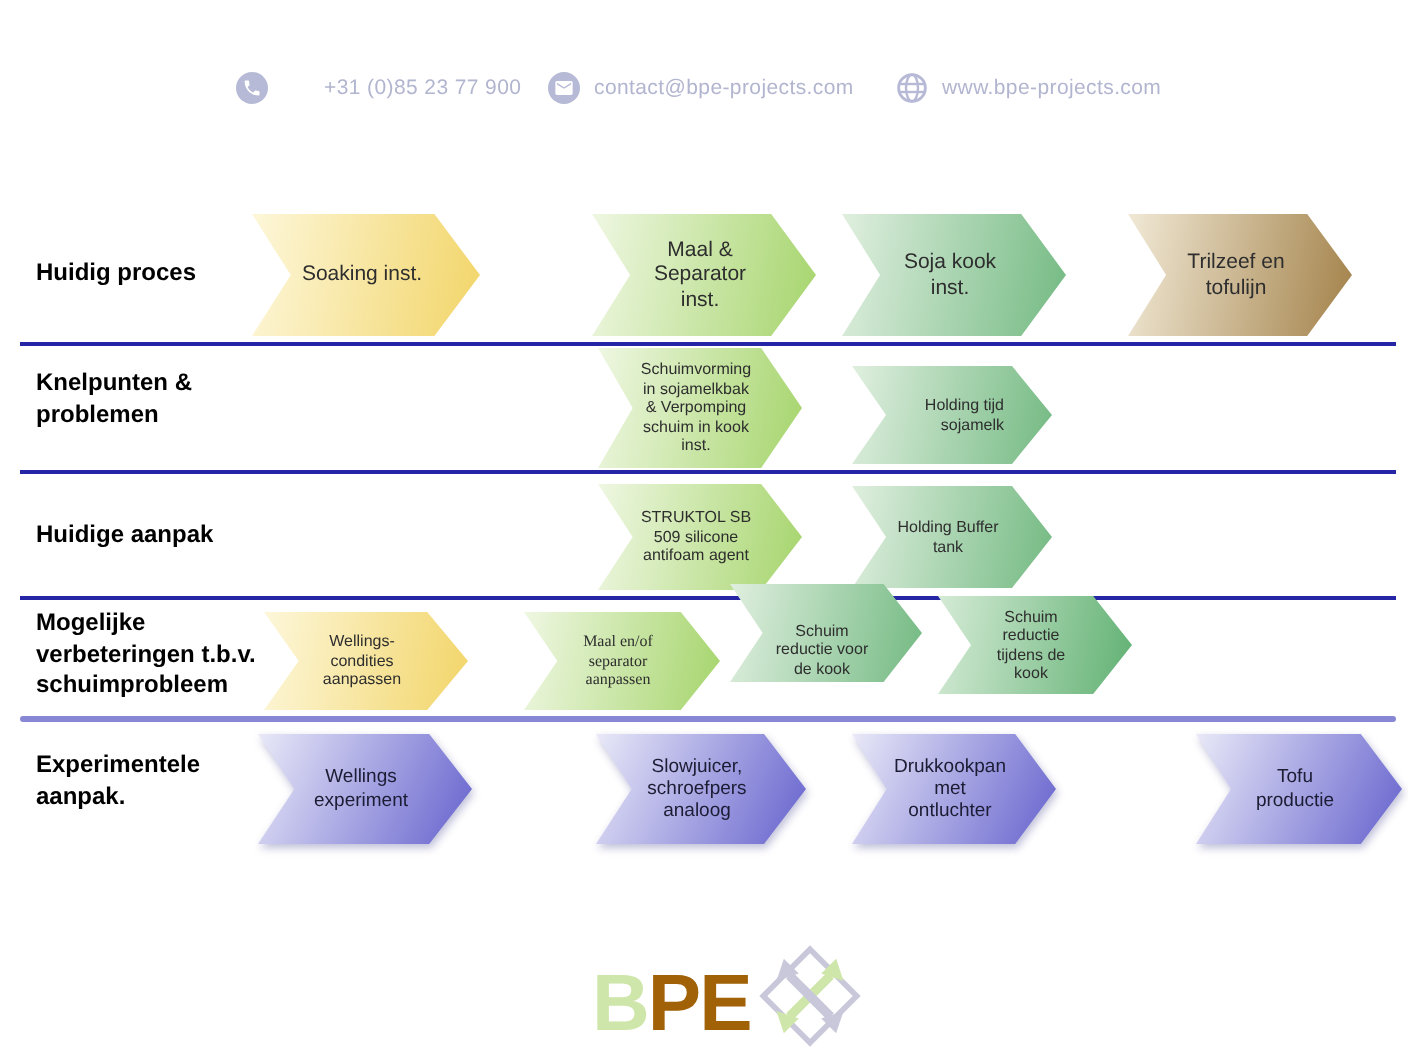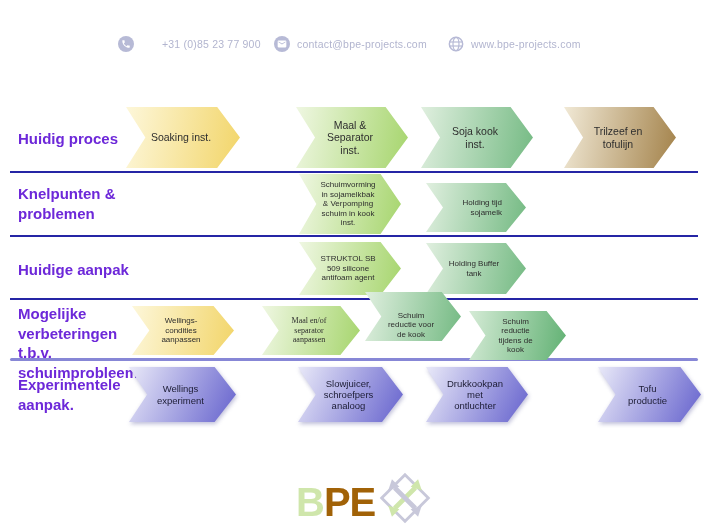--- a/index.html
+++ b/index.html
@@ -7,21 +7,21 @@
     position:relative;width:704px;height:528px;overflow:hidden;background:#ffffff;
     font-family:"Liberation Sans","DejaVu Sans",sans-serif;
   }
   
   .contact{position:absolute;top:36px;display:flex;align-items:center;gap:7px;}
   .contact .txt{font-size:10.5px;color:#b2b5cf;letter-spacing:.2px;}
   .contact svg{display:block;}
   
   .row-label{
     position:absolute;left:18px;width:128px;
-    font-size:15px;font-weight:bold;color:#6d28d9;line-height:1.3;
+    font-size:12px;font-weight:bold;color:#000000;line-height:1.3;
   }
   
   .divider{position:absolute;left:10px;width:688px;}
   .divider.navy{height:2px;background:#2525a5;}
   .divider.peri{height:3px;background:#8787d6;border-radius:2px;}
   
   .arrow{
     position:absolute;
     clip-path:polygon(0 0,80% 0,100% 50%,80% 100%,0 100%,17% 50%);
     display:flex;align-items:center;justify-content:center;text-align:center;
@@ -117,21 +117,21 @@
 
   <div class="arrow yellow t8" style="left:132px;top:306px;width:102px;height:49px;">
       <span>Wellings- condities aanpassen</span>
     </div>
   <div class="arrow light-green t8" style="left:262px;top:306px;width:98px;height:49px;font-family:Liberation Serif, serif;">
       <span>Maal en/of separator aanpassen</span>
     </div>
   <div class="arrow green t8" style="left:365px;top:292px;width:96px;height:49px;align-items:flex-end;">
       <span>Schuim reductie voor de kook</span>
     </div>
-  <div class="arrow green-dark t8" style="left:469px;top:311px;width:97px;height:49px;">
+  <div class="arrow green-dark t8" style="left:469px;top:298px;width:97px;height:49px;">
       <span>Schuim reductie tijdens de kook</span>
     </div>
 
   <div class="shadow-wrap" style="left:129px;top:367px;width:107px;height:55px;">
     <div class="arrow purple t9">
         <span>Wellings experiment</span>
       </div>
   </div>
   <div class="shadow-wrap" style="left:298px;top:367px;width:105px;height:55px;">
     <div class="arrow purple t9">

